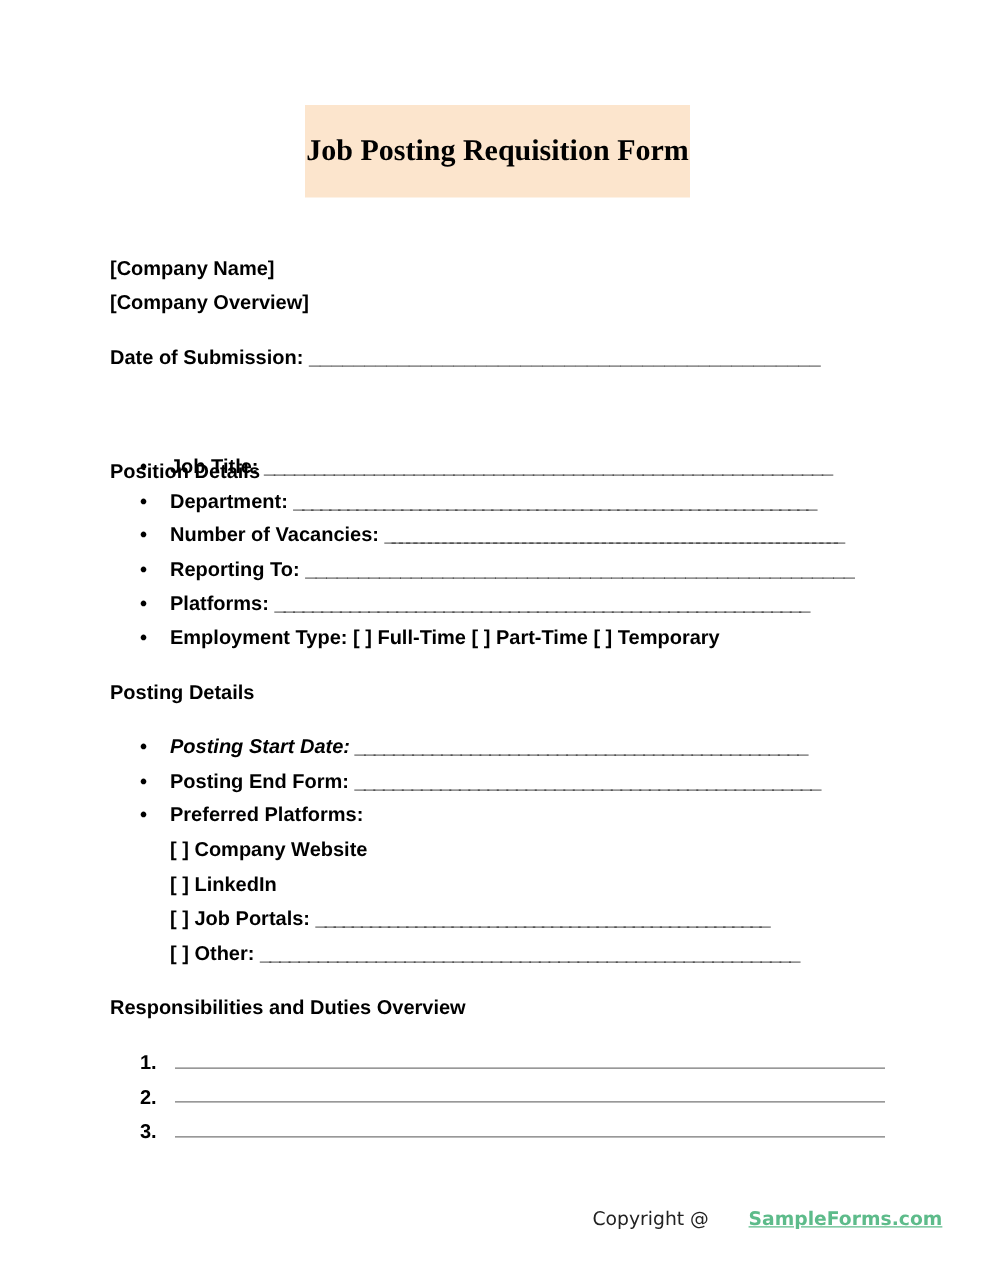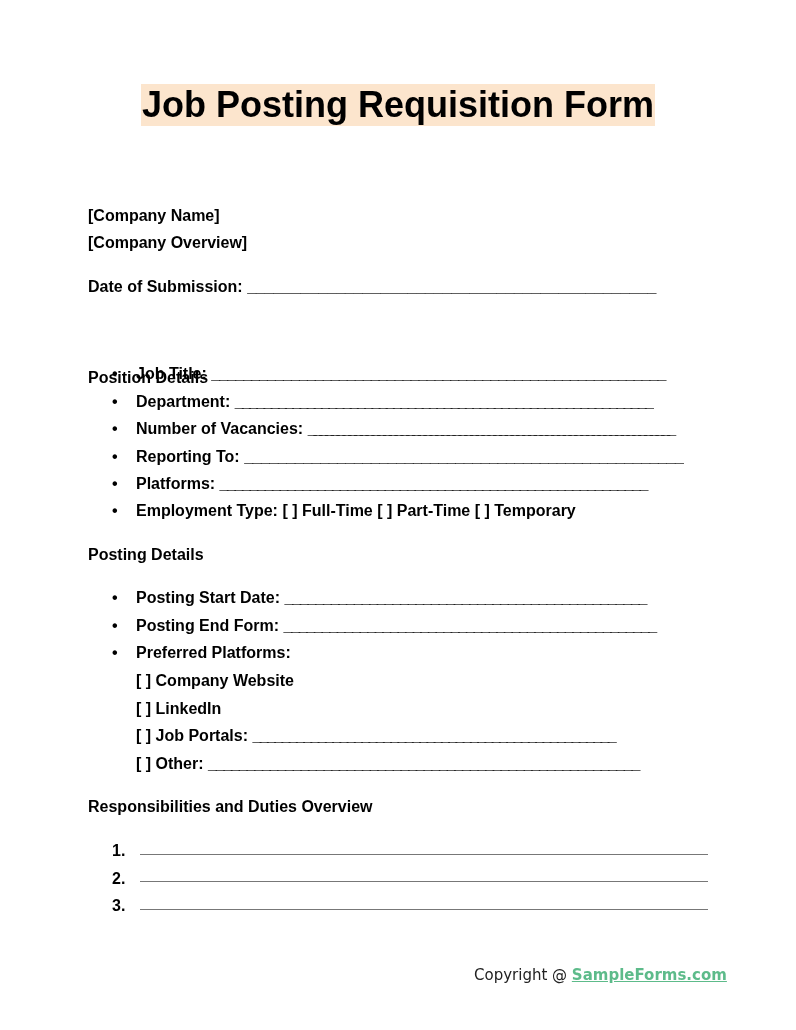--- a/index.html
+++ b/index.html
@@ -1,28 +1,28 @@
 <!DOCTYPE html>
 <html><head>
 <meta charset="utf-8">
 <style>
   html, body { margin: 0; padding: 0; background: #ffffff; }
   body { width: 796px; height: 1030px; position: relative; overflow: hidden;
          font-family: "Liberation Sans", sans-serif; color: #000; }
   .title-wrap { position: absolute; top: 84px; left: 0; width: 796px; text-align: center; }
-  .title { display: inline-block; background: #fce5cd; font-weight: bold; font-size: 36px;
-           line-height: 42px; padding: 0 1px; }
+  .title { display: inline-block; background: #fce5cd; font-weight: bold; font-size: 24px;
+           line-height: 42px; padding: 16px 1px; font-family: Liberation Serif, serif; }
   .txt { position: absolute; font-weight: bold; font-size: 16px; line-height: 18px; white-space: nowrap; }
   .bullet { position: absolute; left: 112px; font-size: 16px; font-weight: bold; line-height: 18px; }
   .uline { font-weight: bold; }
   .numline { position: absolute; left: 140px; width: 568px; height: 0; border-top: 1px solid #777; }
   .num { position: absolute; left: 112px; font-weight: bold; font-size: 16px; line-height: 18px; }
   .footer { position: absolute; top: 966px; left: 474px; font-size: 15px; line-height: 18px;
             font-family: "DejaVu Sans", sans-serif; color: #222; white-space: nowrap; }
-  .footer a { color: #5dbb8a; font-weight: bold; text-decoration: underline; }
+  .footer a { color: #5dbb8a; font-weight: bold; text-decoration: underline; margin-left: 27px; }
 </style>
 </head>
 <body>
 
 <div class="title-wrap">
   <span class="title">Job Posting Requisition Form</span>
 </div>
 
 <div class="txt" style="top:207px;left:88px;">[Company Name]</div>
 <div class="txt" style="top:234px;left:88px;">[Company Overview]</div>
@@ -65,21 +65,21 @@
 </div>
 
 <div class="bullet" style="top:502px;">•</div>
 <div class="txt" style="top:502px;left:136px;">
   <span>Employment Type: [ ] Full-Time [ ] Part-Time [ ] Temporary</span>
 </div>
 
 <div class="txt" style="top:546px;left:88px;">Posting Details</div>
 
 <div class="bullet" style="top:589px;">•</div>
-<div class="txt" style="top:589px;left:136px;">
+<div class="txt" style="top:589px;left:136px;font-style:italic;">
   <span>Posting Start Date:</span>
   <span style="letter-spacing:-1.2px">_______________________________________________</span>
 </div>
 
 <div class="bullet" style="top:617px;">•</div>
 <div class="txt" style="top:617px;left:136px;">
   <span>Posting End Form:</span>
   <span style="letter-spacing:-1.3px">_________________________________________________</span>
 </div>
 

